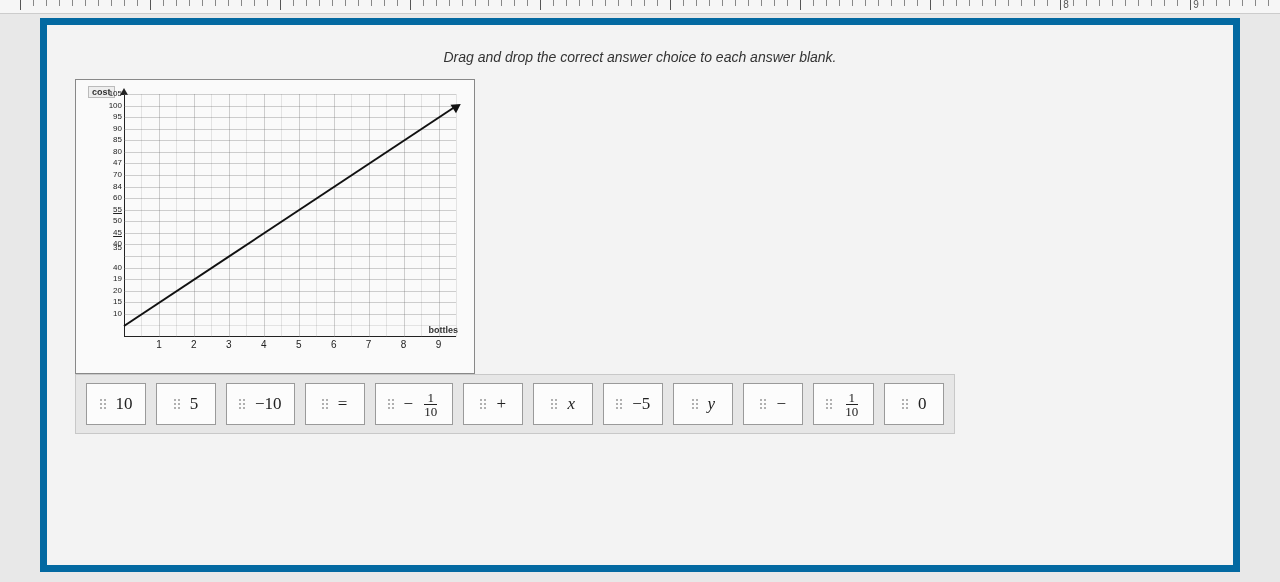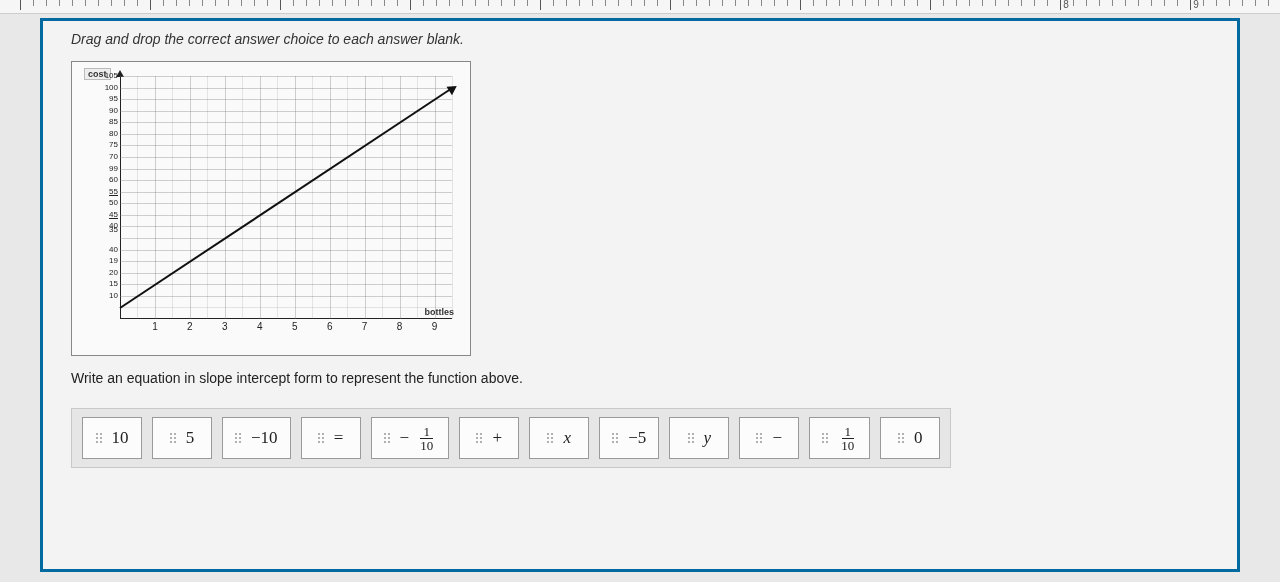--- a/index.html
+++ b/index.html
@@ -34,22 +34,23 @@
     color: #555;
     transform: translateX(-50%);
   }
   .page {
     position: absolute;
     top: 18px;
     left: 40px;
     right: 40px;
     bottom: 10px;
     background: #f3f3f3;
-    padding: 10px 28px 10px 28px;
-    border: 3px solid #0369a1;
+    padding: 24px 28px 10px 28px;
+    border: 7px solid #0369a1;
+    text-align: center;
   }
   .instr {
     font-style: italic;
     font-size: 14px;
     color: #333;
     margin-bottom: 14px;
   }
   .stem {
     font-size: 14px;
     color: #222;
@@ -348,33 +349,32 @@
         <div class="y-tick-label" style="top: 214.286px;">15</div>
         <div class="y-tick-label" style="top: 202.714px;">20</div>
         <div class="y-tick-label" style="top: 191.143px;">19</div>
         <div class="y-tick-label" style="top: 179.571px;">40</div>
         <div class="y-tick-label" style="top: 160px;">35</div>
         <div class="y-tick-label" style="top: 156.429px;">40</div>
         <div class="y-tick-label" style="top: 144.857px; text-decoration: underline;">45</div>
         <div class="y-tick-label" style="top: 133.286px;">50</div>
         <div class="y-tick-label" style="top: 121.714px; text-decoration: underline;">55</div>
         <div class="y-tick-label" style="top: 110.143px;">60</div>
-        <div class="y-tick-label" style="top: 98.5714px;">99</div>
+        <div class="y-tick-label" style="top: 98.5714px;">84</div>
         <div class="y-tick-label" style="top: 87px;">70</div>
-        <div class="y-tick-label" style="top: 75.4286px;">75</div>
+        <div class="y-tick-label" style="top: 75.4286px;">47</div>
         <div class="y-tick-label" style="top: 63.8571px;">80</div>
         <div class="y-tick-label" style="top: 52.2857px;">85</div>
         <div class="y-tick-label" style="top: 40.7143px;">90</div>
         <div class="y-tick-label" style="top: 29.1429px;">95</div>
         <div class="y-tick-label" style="top: 17.5714px;">100</div>
         <div class="y-tick-label" style="top: 6px;">105</div>
       </div>
   </div>
 
-  <p class="prompt2">Write an equation in slope intercept form to represent the function above.</p>
 
   <div class="choices-bar">
     <div class="choice">
       <span class="grip">
           <span></span>
           <span></span>
           <span></span>
           <span></span>
           <span></span>
           <span></span>

